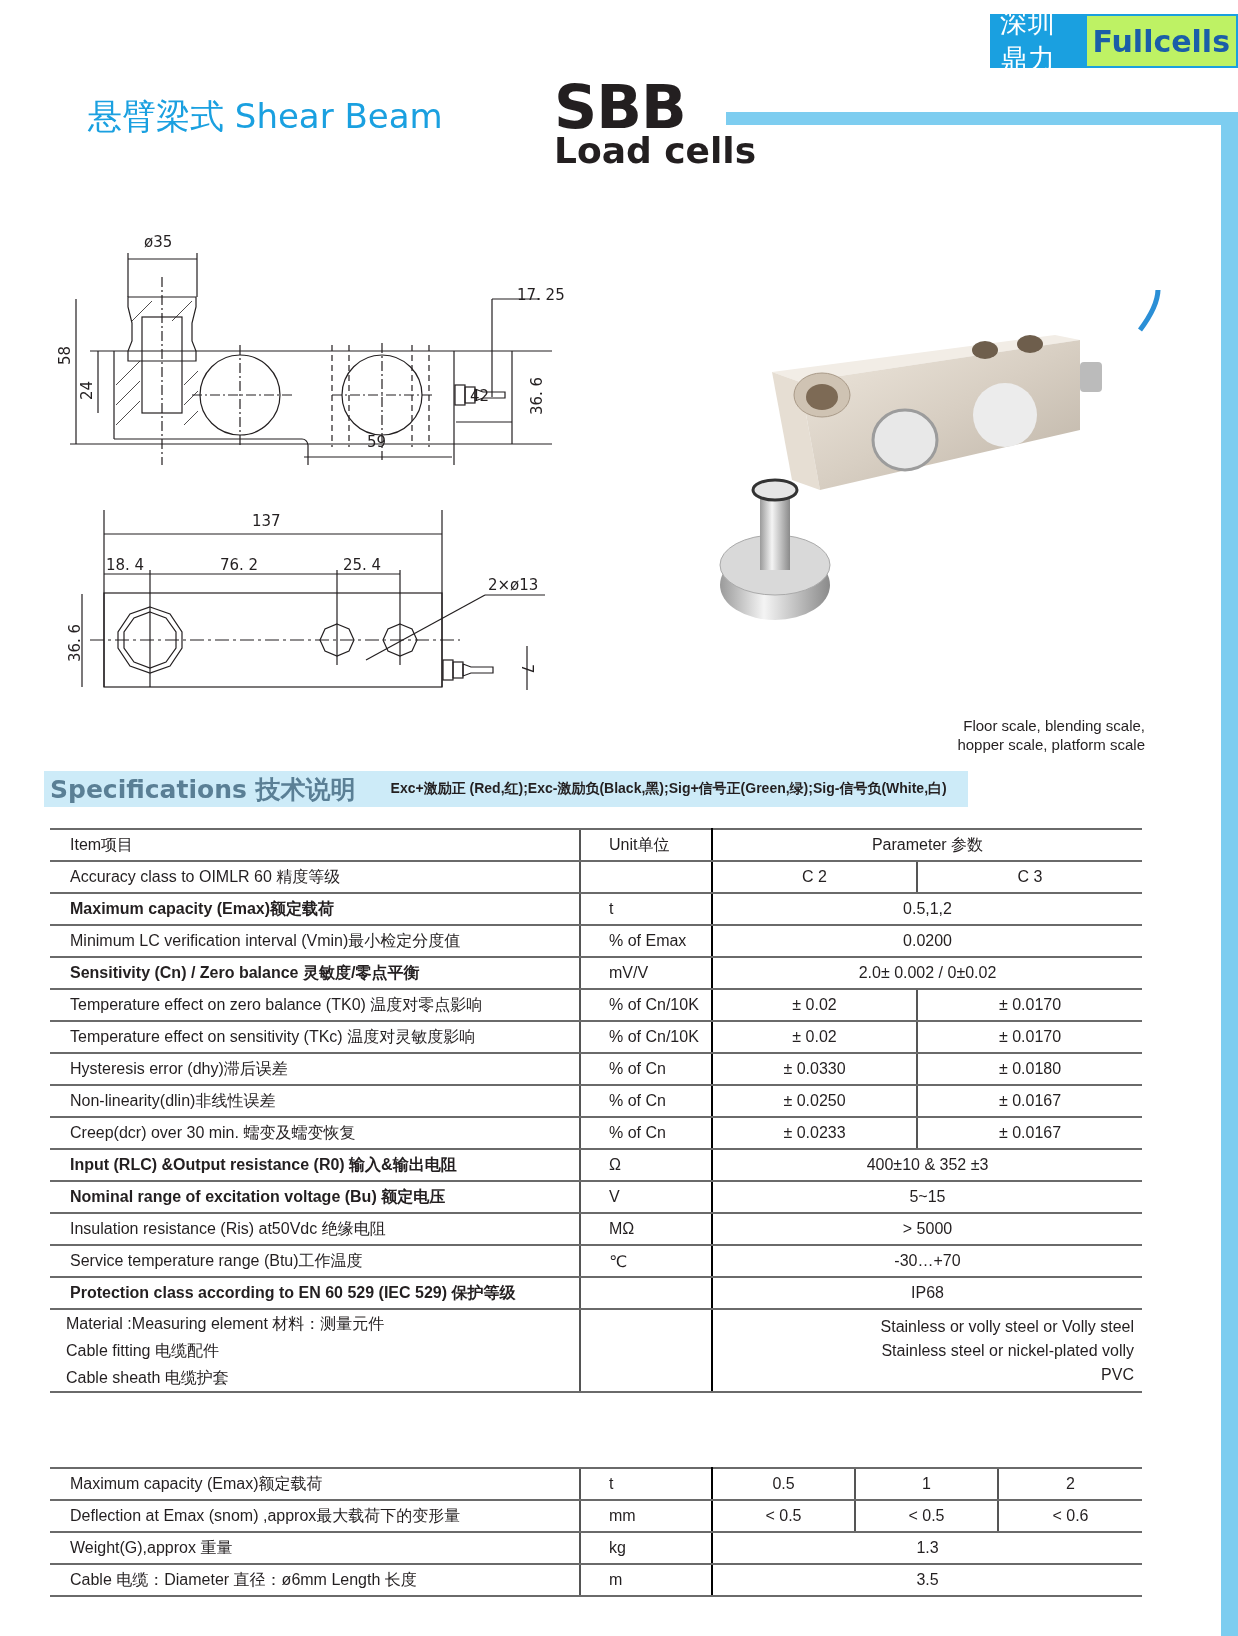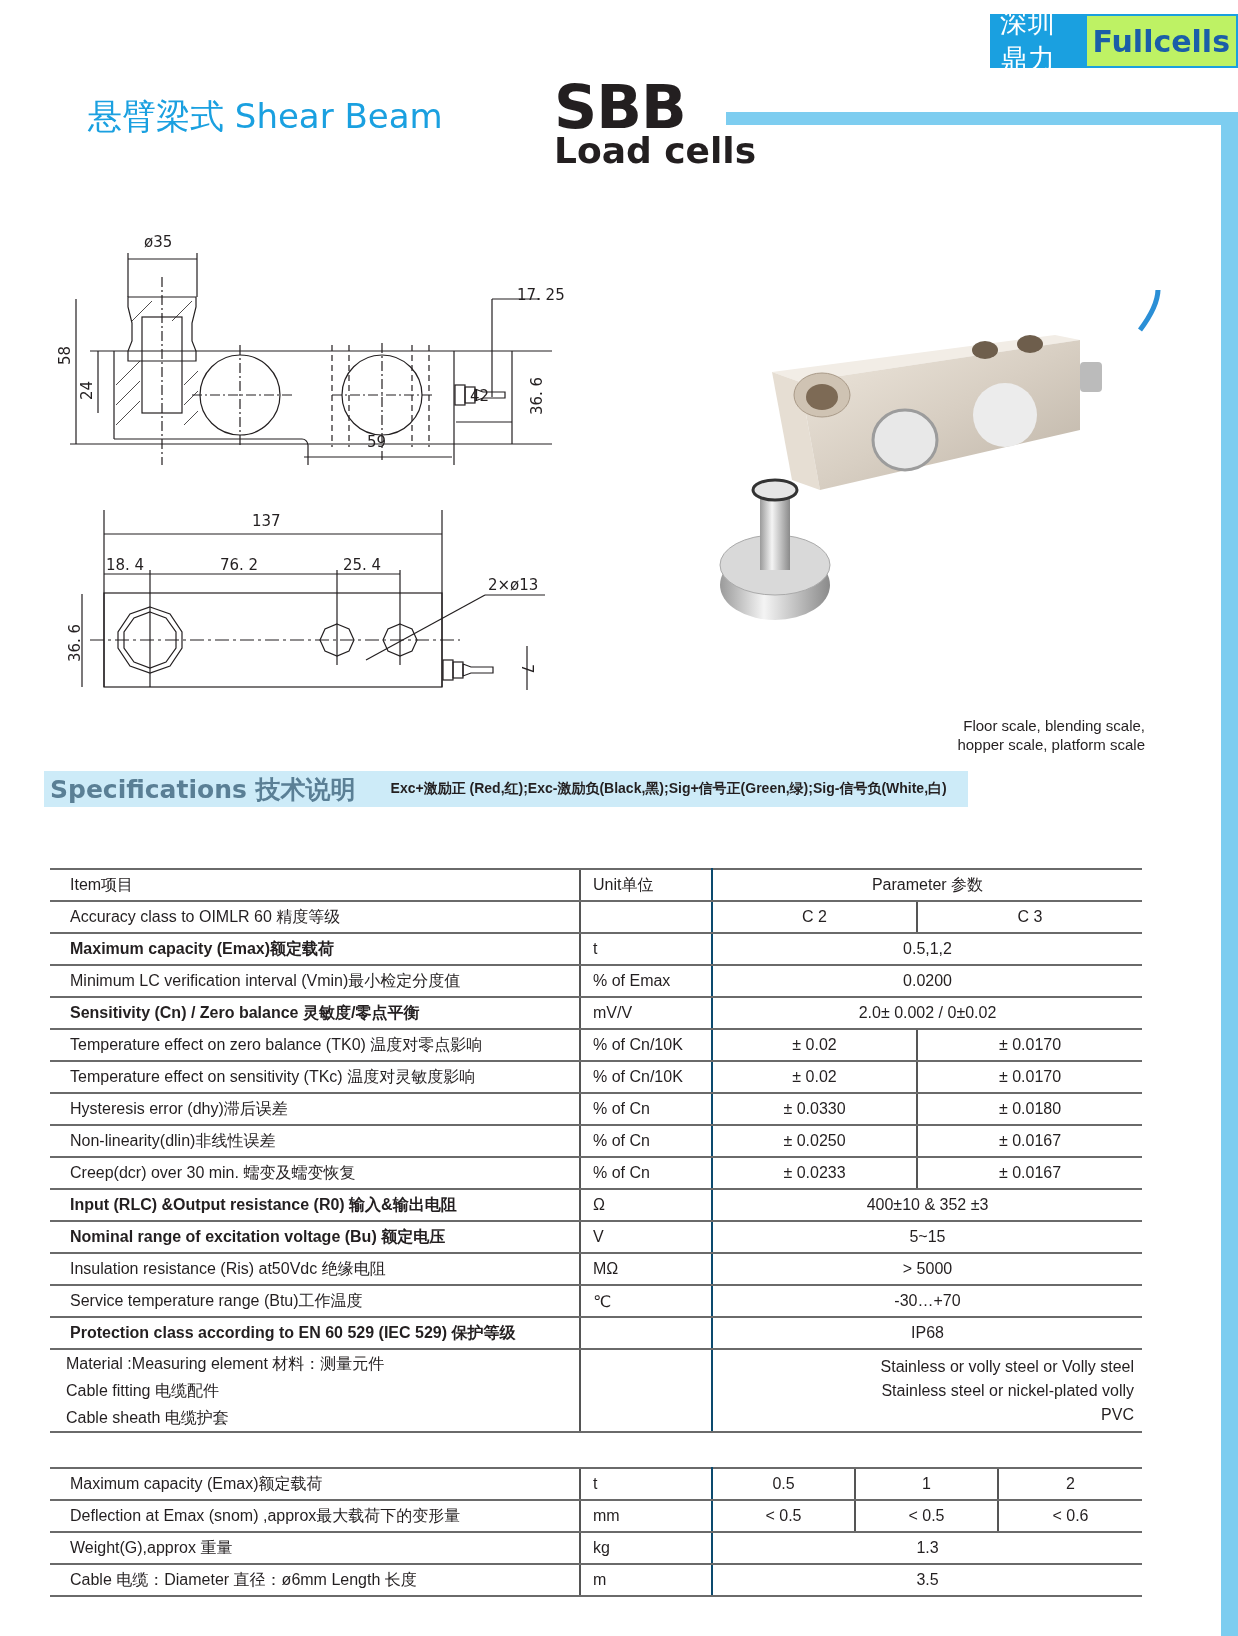--- a/index.html
+++ b/index.html
@@ -31,27 +31,27 @@
 
   
   .spec-banner { left: 44px; top: 771px; width: 924px; height: 36px; background: #cdebf8; display: flex; align-items: center; padding-left: 6px; gap: 23px; }
   .spec-title { font-size: 25px; font-weight: bold; color: #5a7f95; font-family: "DejaVu Sans", sans-serif; margin-right: 12px; }
   .spec-wiring { font-size: 14px; font-weight: bold; color: #231f20; font-family: Liberation Sans, sans-serif; }
 
   
   table.spec { position: absolute; left: 50px; border-collapse: collapse; font-size: 16px; color: #231f20; }
   table.spec td { border-top: 2px solid #6a6a6a; border-bottom: 2px solid #6a6a6a; height: 32px; padding: 0 8px; vertical-align: middle; }
   table.spec td.item { width: 530px; padding-left: 20px; }
-  table.spec td.unit { width: 132px; border-left: 2px solid #555; border-right: 2px solid #0c4a6e; padding-left: 12px; }
+  table.spec td.unit { width: 132px; border-left: 2px solid #555; border-right: 2px solid #000000; padding-left: 28px; }
   table.spec td.val { text-align: center; }
   table.spec td.split { border-left: 2px solid #555; }
   table.spec td.bold { font-weight: bold; }
   table.spec td.mat { height: 83px; padding-left: 16px; line-height: 27px; }
   table.spec td.mat-val { text-align: right; line-height: 24px; }
-  .table1 { top: 828px; width: 1092px; margin-top: 40px; }
+  .table1 { top: 828px; width: 1092px; }
   .table2 { top: 1467px; width: 1092px; }
 </style>
 </head>
 <body>
 
 <div class="abs logo">
   <div class="logo-cn">深圳鼎力</div>
   <div class="logo-en">Fullcells</div>
 </div>
 

